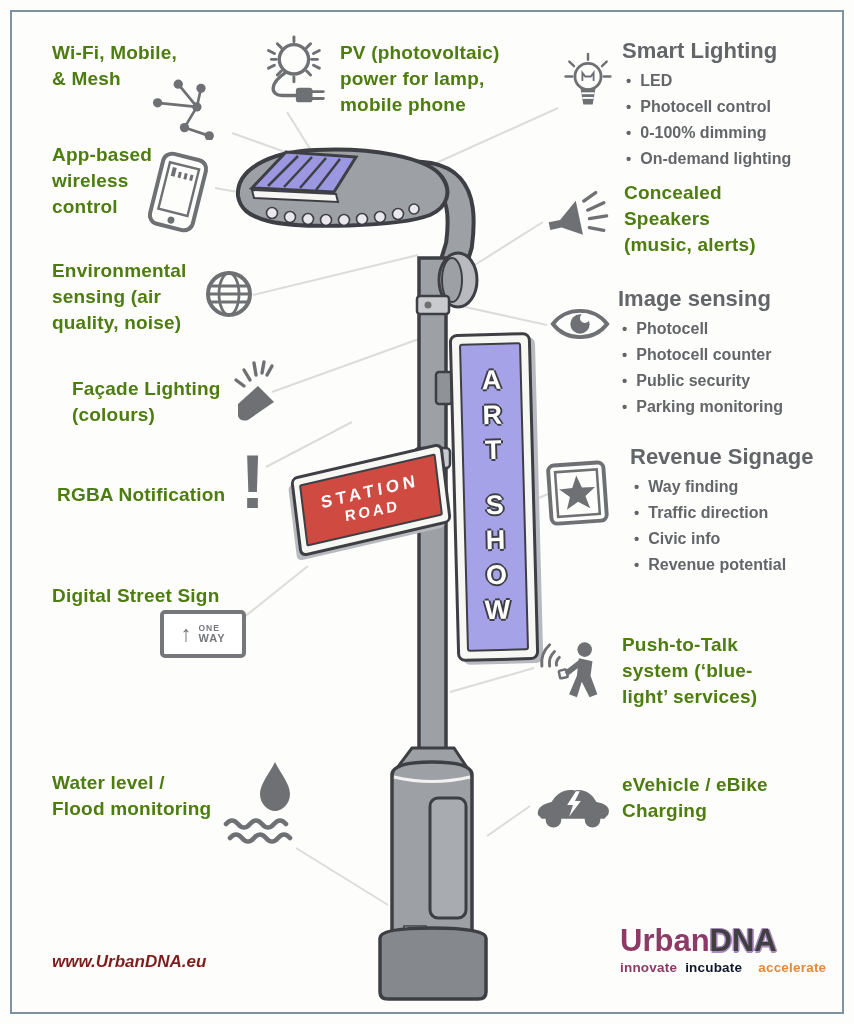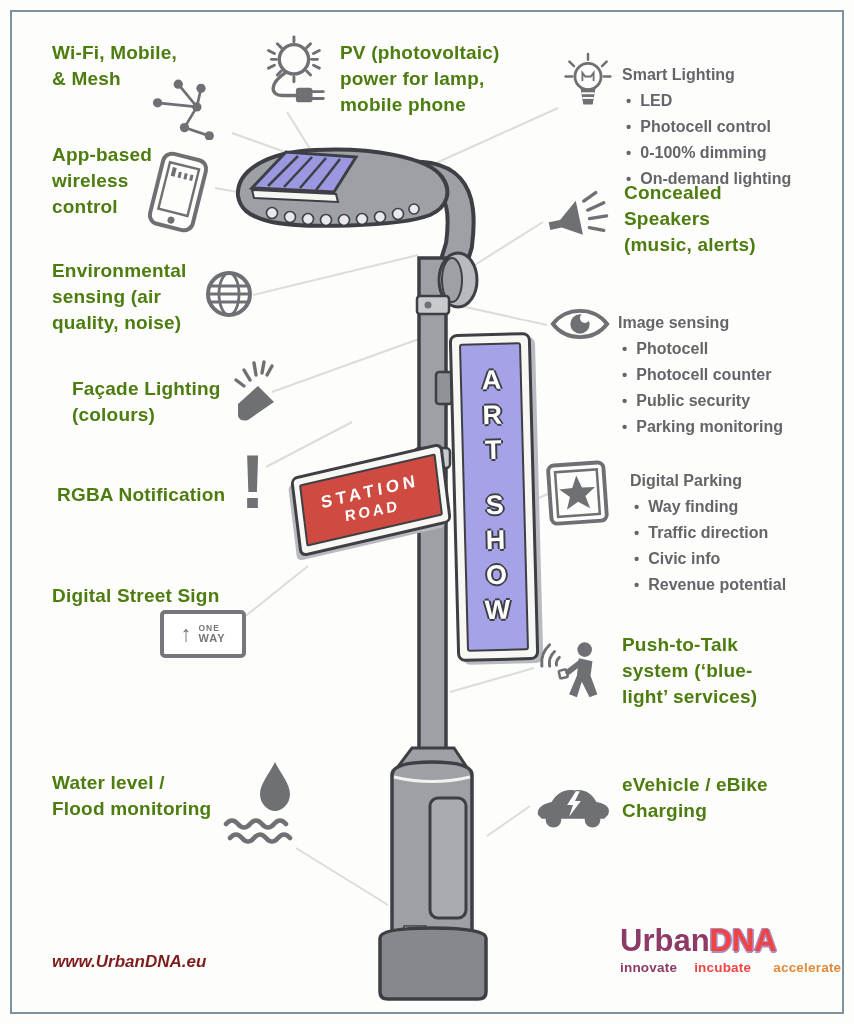--- a/index.html
+++ b/index.html
@@ -2,21 +2,21 @@
 <html><head>
 <meta charset="utf-8">
 <style>
   html,body{margin:0;padding:0;background:#ffffff;}
   .page{position:relative;width:854px;height:1024px;background:#fdfdfc;
         font-family:"Liberation Sans",sans-serif;overflow:hidden;}
   .frame{position:absolute;left:10px;top:10px;right:10px;bottom:10px;
          border:2px solid #7e93a2;pointer-events:none;}
   .label{position:absolute;color:#4d7c0f;font-weight:bold;font-size:19px;
          line-height:1.38;white-space:pre-line;letter-spacing:.2px;}
-  .f-title{color:#636569;font-weight:bold;font-size:16px;margin-bottom:4px;margin-top:28px;}
+  .f-title{color:#636569;font-weight:bold;font-size:22px;margin-bottom:4px;}
   .f-list{list-style:none;margin:0;padding:0 0 0 4px;}
   .f-list li{color:#636569;font-weight:bold;font-size:16px;line-height:26px;}
   .f-list li::before{content:"•";margin-right:9px;font-size:15px;}
   .feature{position:absolute;}
   .icon{position:absolute;}
   svg .ln{stroke:#6f7074;fill:none;stroke-linecap:round;}
   svg .fl{fill:#6f7074;stroke:none;}
   
   .art-banner{position:absolute;left:456px;top:336px;width:76px;height:322px;
       background:#f7f7f4;border-radius:5px;box-shadow:0 0 0 3px #3e3f44, 5px 4px 0 2px #b9bac0;
@@ -41,26 +41,26 @@
   .ow-arrow{font-size:22px;font-weight:bold;line-height:1;}
   .ow-text{font-weight:bold;line-height:1.05;white-space:pre-line;font-size:11px;
       letter-spacing:1px;}
   .excl{position:absolute;left:240px;top:444px;font-size:76px;font-weight:bold;
       color:#707175;line-height:1;}
   .footer-url{position:absolute;left:52px;top:952px;font-style:italic;font-weight:bold;
       font-size:17px;color:#7f1d1d;}
   .logo{position:absolute;left:620px;top:925px;}
   .logo-main{font-size:31px;font-weight:bold;line-height:1;}
   .logo-urban{color:#8e3a66;}
-  .logo-dna{color:#ef4444;text-shadow:-1.5px 0 #ab8cc0,1.5px 0 #ab8cc0,0 -1.5px #ab8cc0,
+  .logo-dna{color:#404040;text-shadow:-1.5px 0 #ab8cc0,1.5px 0 #ab8cc0,0 -1.5px #ab8cc0,
       0 1.5px #ab8cc0,-1px -1px #ab8cc0,1px 1px #ab8cc0;}
   .logo-tag{margin-top:4px;font-size:13.5px;font-weight:bold;letter-spacing:.2px;}
   .tag-innovate{color:#8e3a66;}
-  .tag-incubate{color:#ef4444;margin-left:17px;}
-  .tag-accelerate{color:#e08a3c;margin-left:22px;}
+  .tag-incubate{color:#0f172a;margin-left:8px;}
+  .tag-accelerate{color:#e08a3c;margin-left:16px;}
 </style>
 </head>
 <body>
 
 <div class="page">
   <div class="frame"></div>
 
   <svg width="854" height="1024" viewBox="0 0 854 1024" style="position:absolute;left:0;top:0;">
 
     <g stroke="#dcdcdc" stroke-width="2">
@@ -263,21 +263,21 @@
 
   <svg class="icon" style="left:544px;top:456px;" width="68" height="76" viewBox="0 0 70 78">
     <g transform="rotate(-4 35 39)">
       <rect x="6" y="8" width="57" height="60" rx="6" fill="#fff" class="ln" stroke-width="4"></rect>
       <rect x="13" y="15" width="43" height="46" fill="#fff" class="ln" stroke-width="2.6"></rect>
       <polygon class="fl" points="34.5,20 39.5,32.5 53,33 42.5,41.5 46.5,54.5 34.5,47 22.5,54.5 26.5,41.5 16,33 29.5,32.5"></polygon>
     </g>
   </svg>
 
   <div class="feature" style="left:630px;top:444px;">
-    <div class="f-title">Digital Parking</div>
+    <div class="f-title">Revenue Signage</div>
     <ul class="f-list">
       <li><span>Way finding</span></li>
       <li><span>Traffic direction</span></li>
       <li><span>Civic info</span></li>
       <li><span>Revenue potential</span></li>
     </ul>
   </div>
 
   <svg class="icon" style="left:536px;top:638px;" width="74" height="66" viewBox="0 0 76 66">
     <g class="ln" stroke-width="3">

